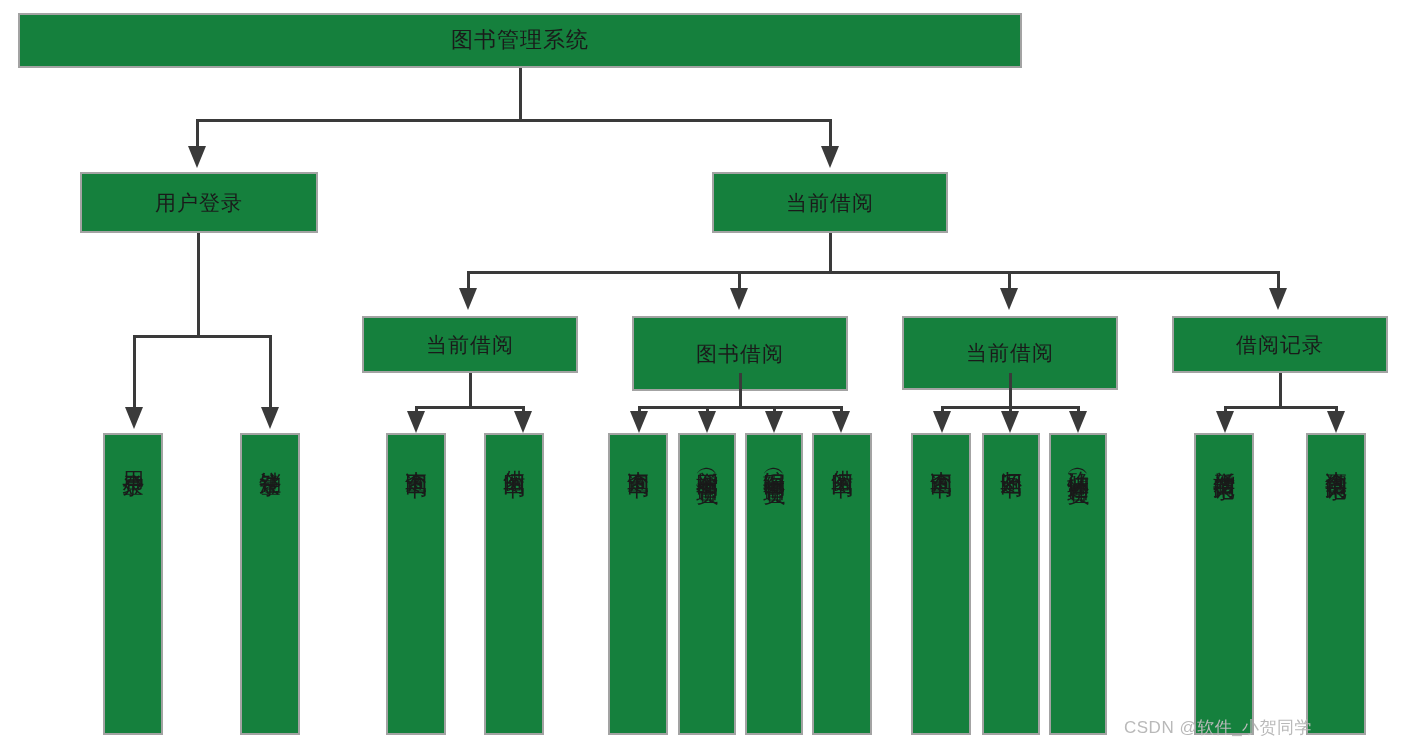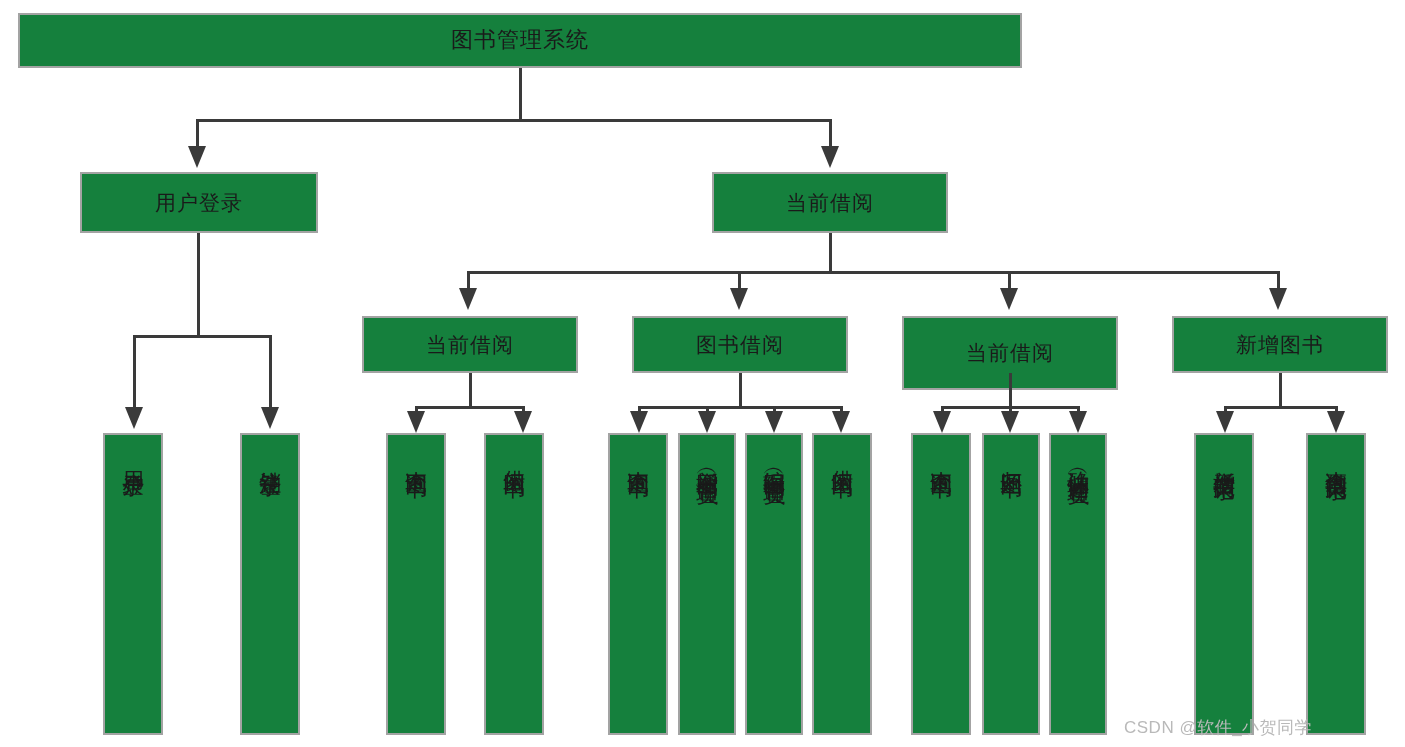--- a/index.html
+++ b/index.html
@@ -116,28 +116,28 @@
   <div class="conn v" style="left:1008px; top:271px; height:18px;"></div>
   <div class="conn v" style="left:1277px; top:271px; height:18px;"></div>
   <div class="arrow" style="left:459px; top:288px;"></div>
   <div class="arrow" style="left:730px; top:288px;"></div>
   <div class="arrow" style="left:1000px; top:288px;"></div>
   <div class="arrow" style="left:1269px; top:288px;"></div>
 
   <div class="node horiz" style="left:362px; top:316px; width:216px; height:57px;">
     <span class="node-label">当前借阅</span>
   </div>
-  <div class="node horiz" style="left:632px; top:316px; width:216px; height:57px;">
+  <div class="node horiz" style="left:632px; top:316px; width:216px; height:75px;">
     <span class="node-label">图书借阅</span>
   </div>
   <div class="node horiz" style="left:902px; top:316px; width:216px; height:74px;">
     <span class="node-label">当前借阅</span>
   </div>
   <div class="node horiz" style="left:1172px; top:316px; width:216px; height:57px;">
-    <span class="node-label">新增图书</span>
+    <span class="node-label">借阅记录</span>
   </div>
 
   <div class="conn v" style="left:469px; top:373px; height:34px;"></div>
   <div class="conn h" style="left:415px; top:406px; width:110px;"></div>
   <div class="conn v" style="left:415px; top:406px; height:6px;"></div>
   <div class="conn v" style="left:522px; top:406px; height:6px;"></div>
   <div class="arrow" style="left:407px; top:411px;"></div>
   <div class="arrow" style="left:514px; top:411px;"></div>
 
   <div class="conn v" style="left:739px; top:373px; height:34px;"></div>

